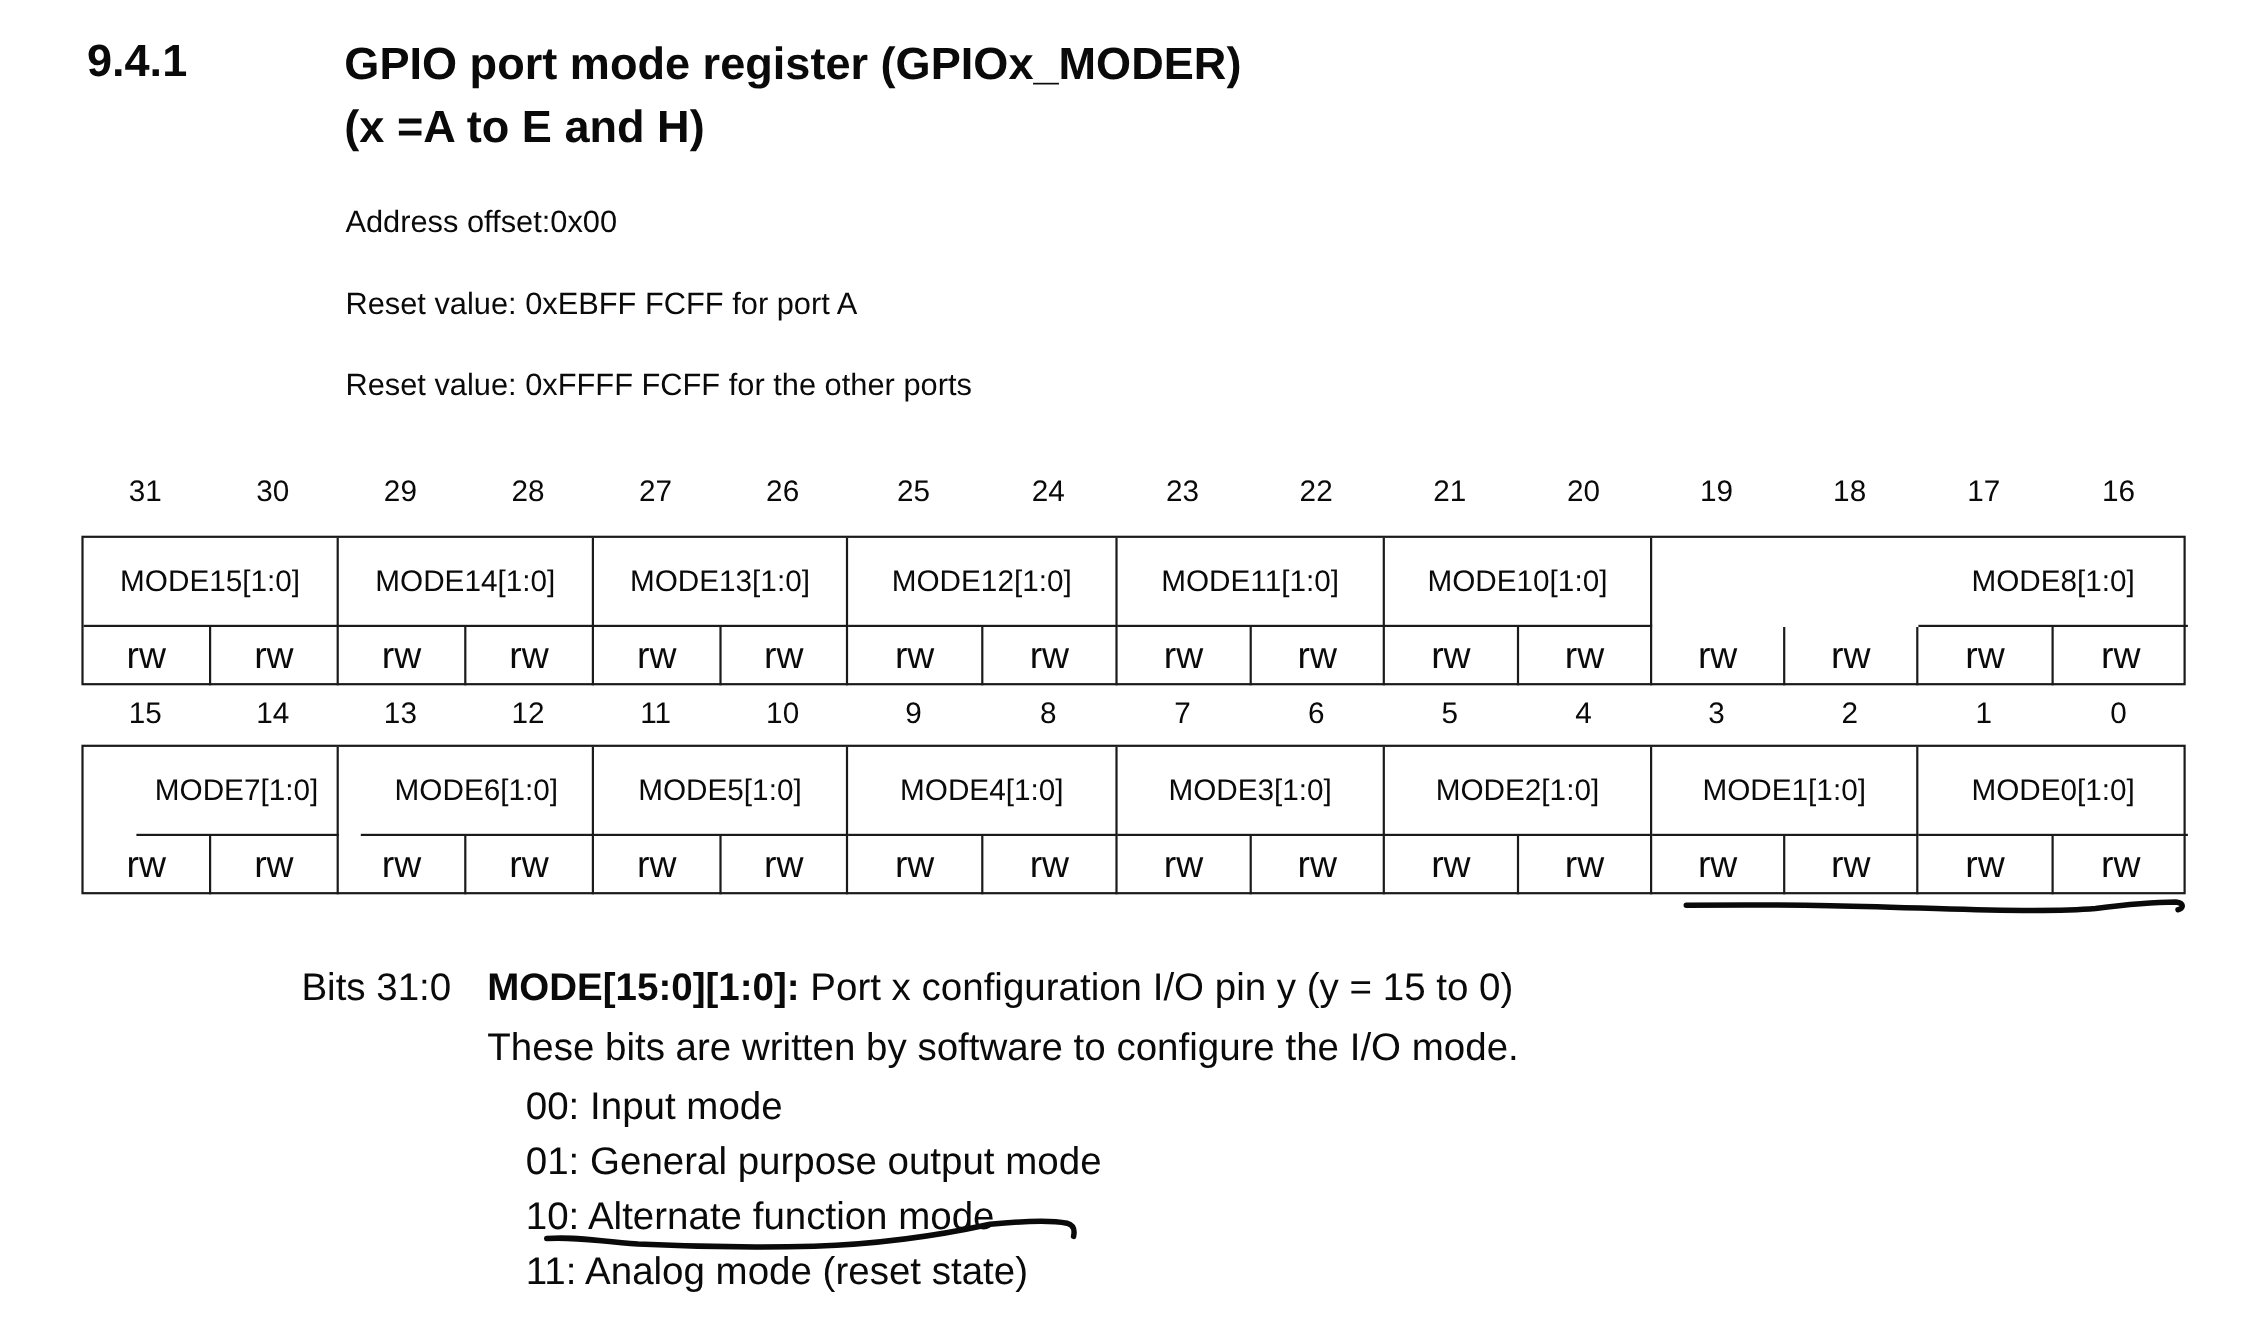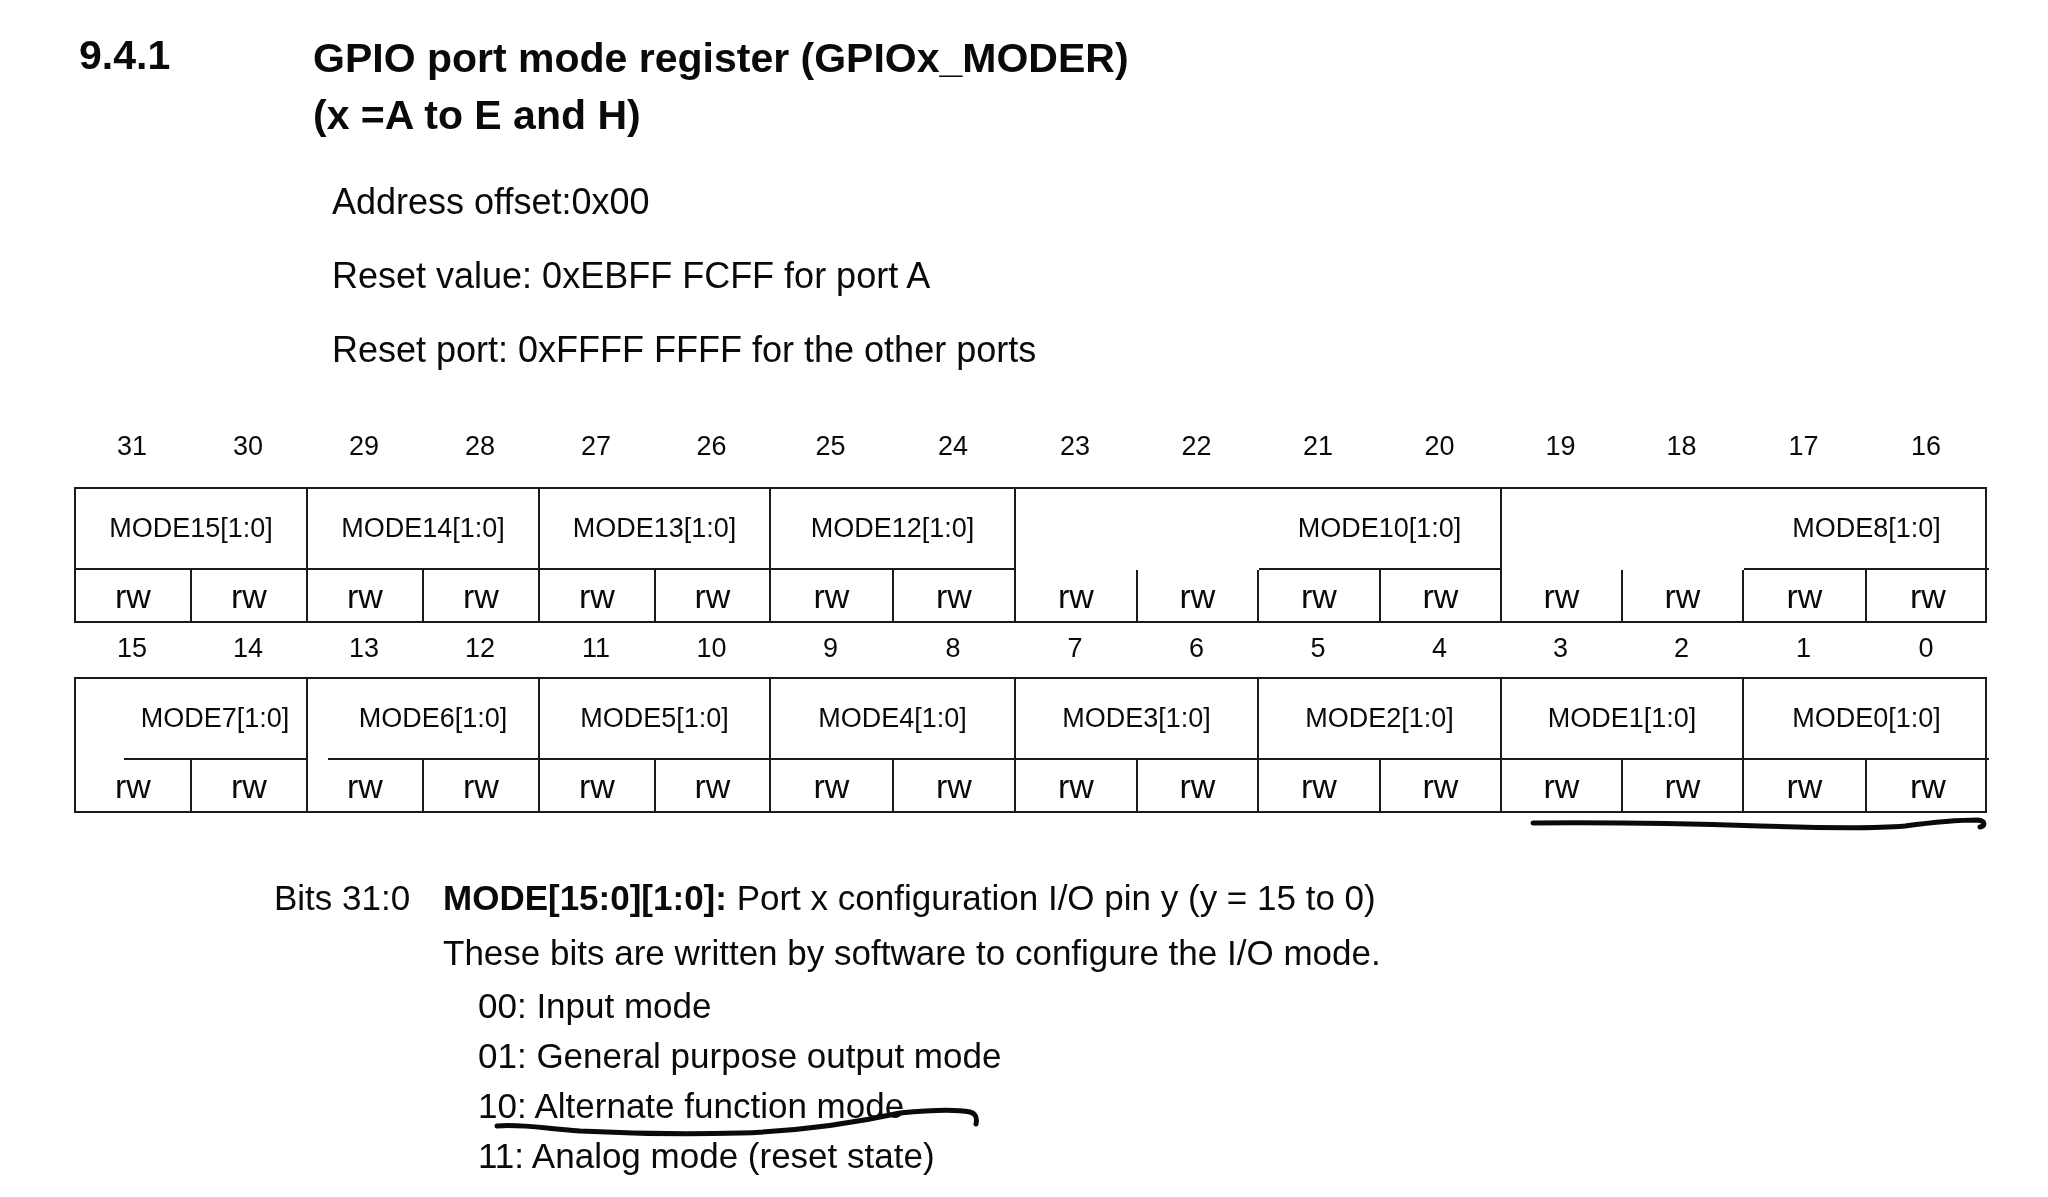--- a/index.html
+++ b/index.html
@@ -20,22 +20,22 @@
     
     .sec-num {
       left: 79px; top: 30px;
       font-size: 41px; font-weight: bold; line-height: 50px;
     }
     .sec-title {
       left: 313px; top: 30px;
       font-size: 41px; font-weight: bold; line-height: 57px;
     }
     .meta-line {
-      left: 332px;
-      font-size: 36px; line-height: 44px;
+      left: 314px;
+      font-size: 28px; line-height: 44px;
     }
 
     
     .reg {
       position: absolute;
       left: 74px;
       width: 1913px;
     }
     .bitnums {
       position: absolute;
@@ -86,21 +86,21 @@
 <body>
 
 <div class="abs sec-num">9.4.1</div>
 <div class="abs sec-title">
   <div>GPIO port mode register (GPIOx_MODER)</div>
   <div>(x =A to E and H)</div>
 </div>
 
 <div class="abs meta-line" style="top:180px">Address offset:0x00</div>
 <div class="abs meta-line" style="top:254px">Reset value: 0xEBFF FCFF for port A</div>
-<div class="abs meta-line" style="top:328px">Reset port: 0xFFFF FFFF for the other ports</div>
+<div class="abs meta-line" style="top:328px">Reset value: 0xFFFF FCFF for the other ports</div>
 
 <div class="reg" style="top:0;">
 
   <div class="bitnums" id="upper-bits" style="top: 428px; grid-template-columns: 116px 116px 116px 116px 116px 115px 123px 122px 122px 121px 122px 121px 121px 121px 123px 122px;">
       <div class="bitnum">31</div>
       <div class="bitnum">30</div>
       <div class="bitnum">29</div>
       <div class="bitnum">28</div>
       <div class="bitnum">27</div>
       <div class="bitnum">26</div>
@@ -113,20 +113,21 @@
       <div class="bitnum">19</div>
       <div class="bitnum">18</div>
       <div class="bitnum">17</div>
       <div class="bitnum">16</div>
     </div>
   <div class="regbox" id="upper-box" style="top: 487px; height: 136px; grid-template-columns: 116px 116px 116px 116px 116px 115px 123px 122px 122px 121px 122px 121px 121px 121px 123px 122px;">
       <div class="fieldcell" style="grid-area: 1 / 1 / auto / span 2;">MODE15[1:0]</div>
       <div class="fieldcell" style="grid-area: 1 / 3 / auto / span 2;">MODE14[1:0]</div>
       <div class="fieldcell" style="grid-area: 1 / 5 / auto / span 2;">MODE13[1:0]</div>
       <div class="fieldcell" style="grid-area: 1 / 7 / auto / span 2;">MODE12[1:0]</div>
+      <div class="fieldcell" style="grid-area: 1 / 9 / auto / span 2;">MODE11[1:0]</div>
       <div class="fieldcell" style="grid-area: 1 / 11 / auto / span 2;">MODE10[1:0]</div>
       <div class="fieldcell lastcol" style="grid-area: 1 / 15 / auto / span 2;">MODE8[1:0]</div>
       <div class="accesscell" style="grid-area: 2 / 1;">rw</div>
       <div class="accesscell" style="grid-area: 2 / 2;">rw</div>
       <div class="accesscell" style="grid-area: 2 / 3;">rw</div>
       <div class="accesscell" style="grid-area: 2 / 4;">rw</div>
       <div class="accesscell" style="grid-area: 2 / 5;">rw</div>
       <div class="accesscell" style="grid-area: 2 / 6;">rw</div>
       <div class="accesscell" style="grid-area: 2 / 7;">rw</div>
       <div class="accesscell" style="grid-area: 2 / 8;">rw</div>

